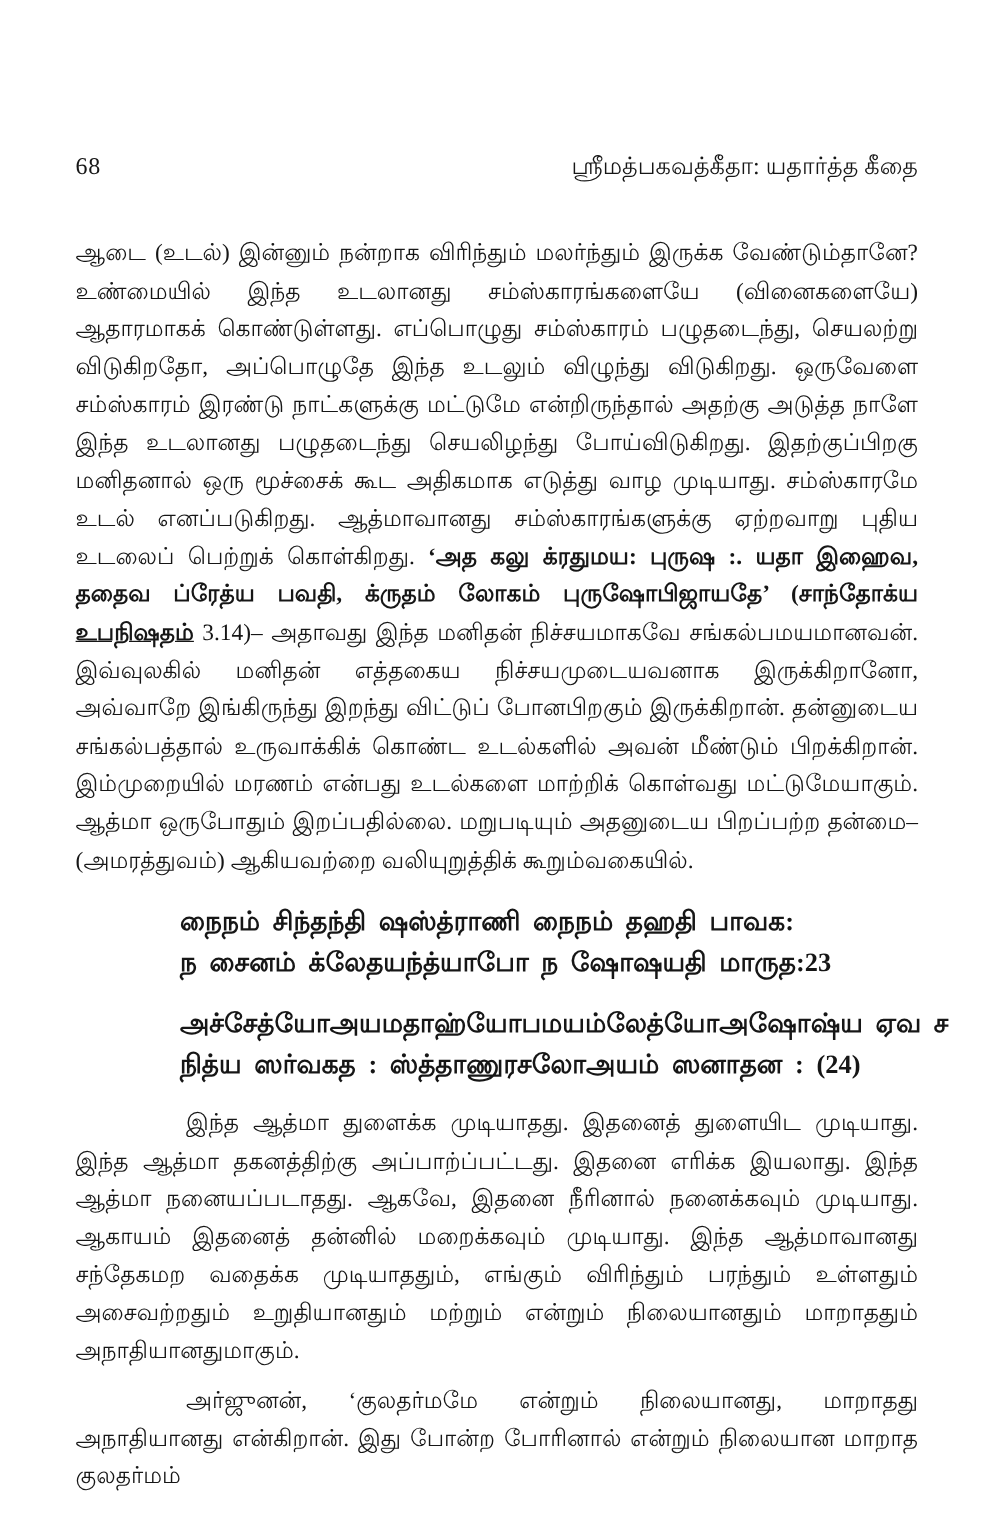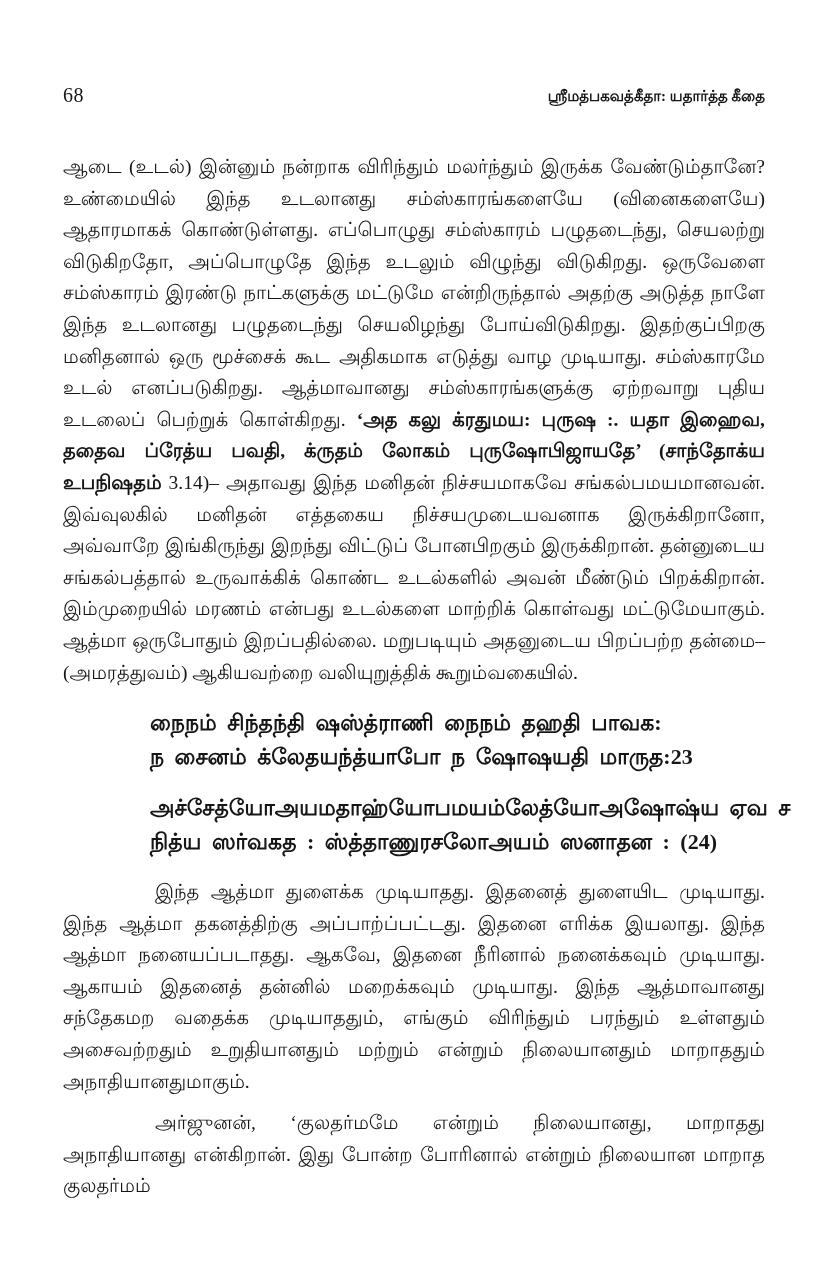--- a/index.html
+++ b/index.html
@@ -11,43 +11,43 @@
     overflow: hidden;
   }
   .page {
     box-sizing: border-box;
     width: 826px; height: 1276px;
     padding: 84px 61px 0 63px;
   }
   .page-header {
     display: flex;
     justify-content: space-between;
-    align-items: flex-end;
+    align-items: flex-start;
     margin-bottom: 44px;
+    margin-top: 44px;
   }
   .page-number {
     font-size: 20px;
     letter-spacing: 0.5px;
   }
   .running-title {
-    font-size: 15px;
-    font-weight: bold;
+    font-size: 20px;
   }
   .body-text { }
   .para {
     margin: 0;
     font-size: 19.5px;
     line-height: 31.6px;
     text-align: justify;
     text-justify: inter-word;
   }
   .para.indent { text-indent: 92px; }
   .para.follow { margin-top: 10px; }
   .bold { font-weight: bold; }
-  .underline { }
+  .underline { text-decoration: underline; }
   .verse {
     margin: 18px 0 18px 87px;
     font-weight: bold;
     font-size: 22px;
     line-height: 33.5px;
     word-spacing: 5px;
   }
   .verse-line { white-space: nowrap; }
   .verse-number { }
 </style>

